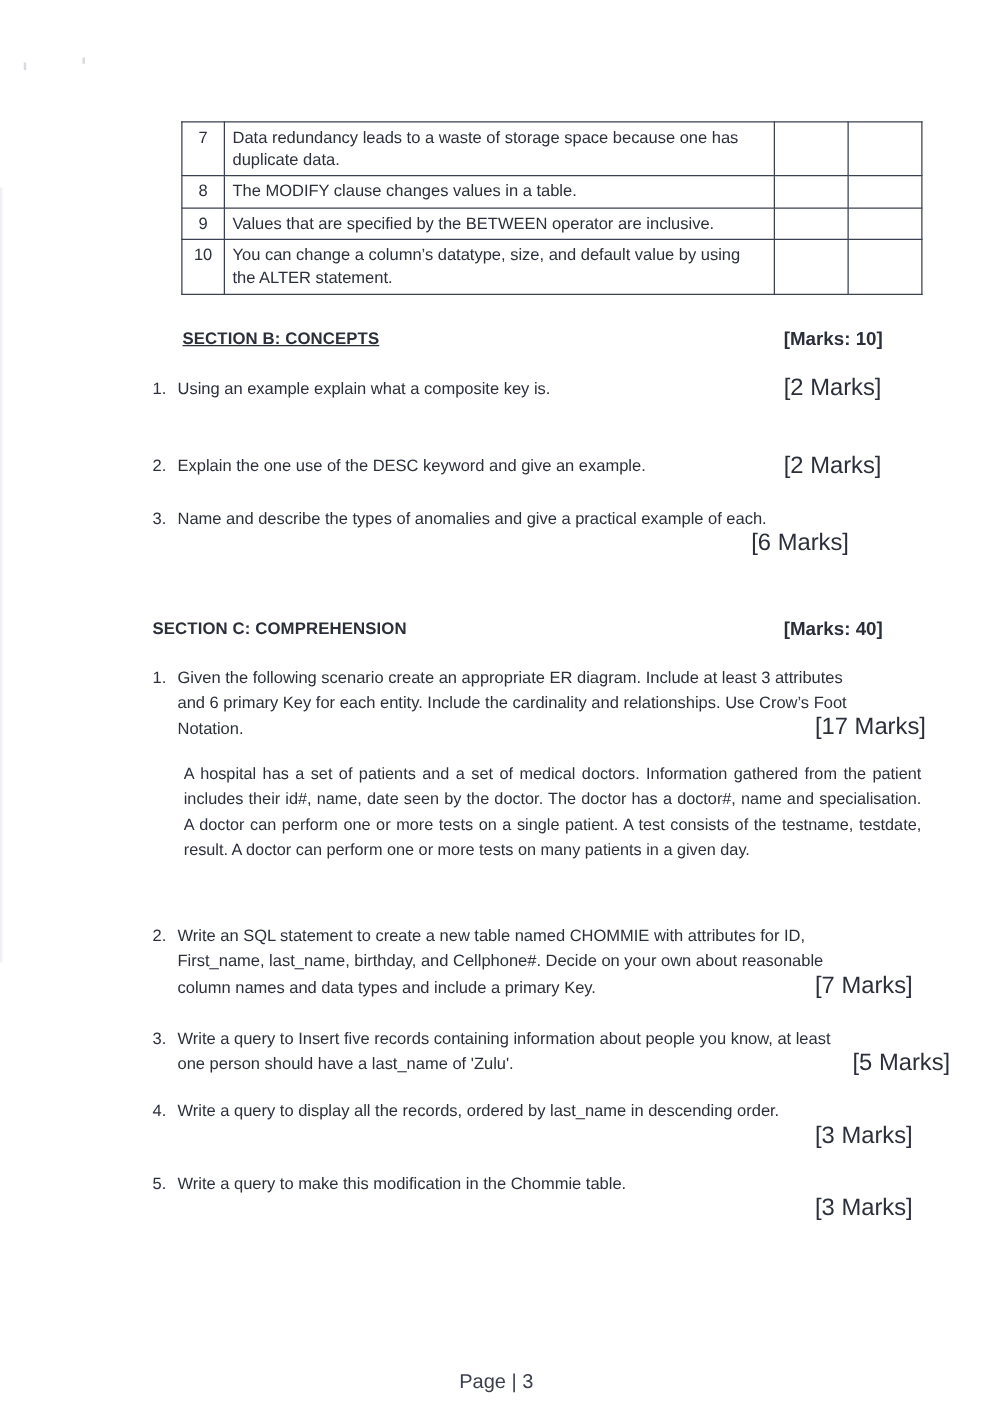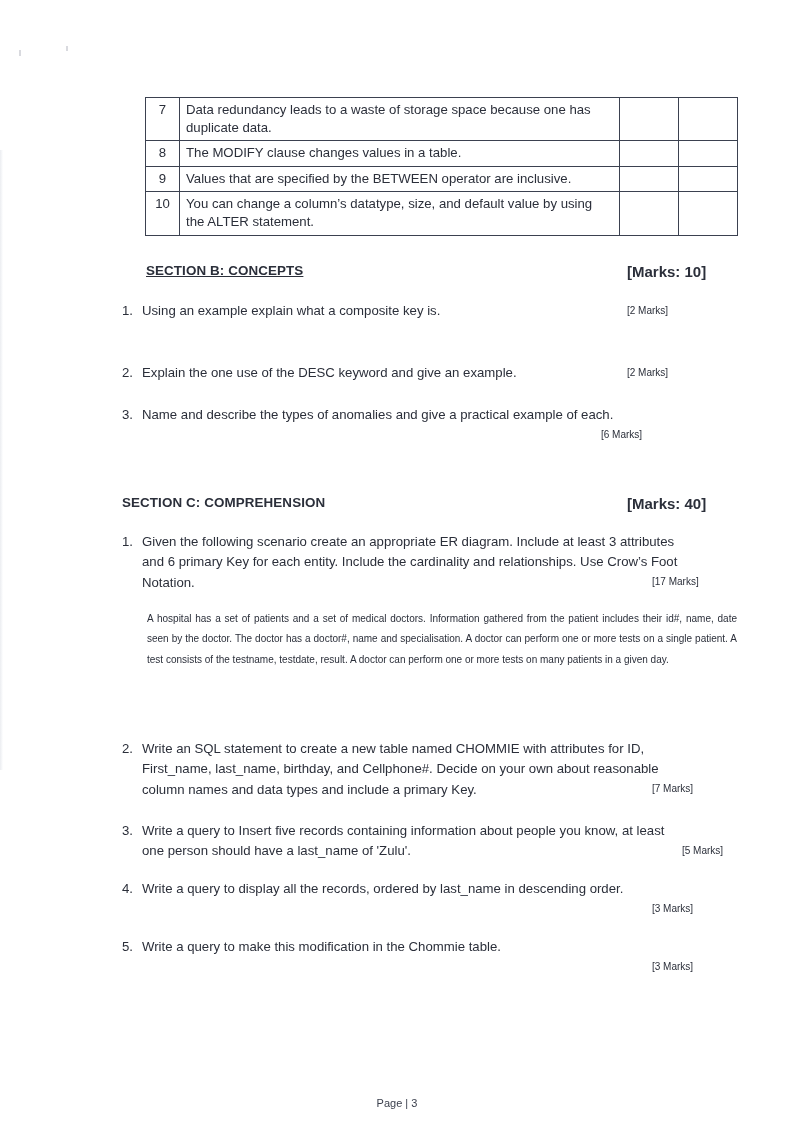--- a/index.html
+++ b/index.html
@@ -95,41 +95,41 @@
     font-size: 13.2px;
     line-height: 20.3px;
   }
   .q-body {
     margin-left: 20px;
     position: relative;
   }
 
   .marks-inline {
     position: absolute;
-    font-size: 10px;
+    font-size: 19px;
     line-height: 20.3px;
     white-space: nowrap;
   }
 
   .para {
     position: absolute;
-    font-size: 10px;
+    font-size: 13px;
     line-height: 20.3px;
     text-align: justify;
     text-justify: inter-word;
   }
 
   
   .footer {
     position: absolute;
     left: 0;
     top: 1097px;
     width: 794px;
     text-align: center;
-    font-size: 11px;
+    font-size: 16px;
     color: #3a3f4c;
   }
 </style>
 </head>
 <body>
 
 <div class="page">
 
   <div class="scan-speck" style="left:19px; top:50px; width:2px; height:6px;"></div>
   <div class="scan-speck" style="left:66px; top:46px; width:2px; height:5px;"></div>

